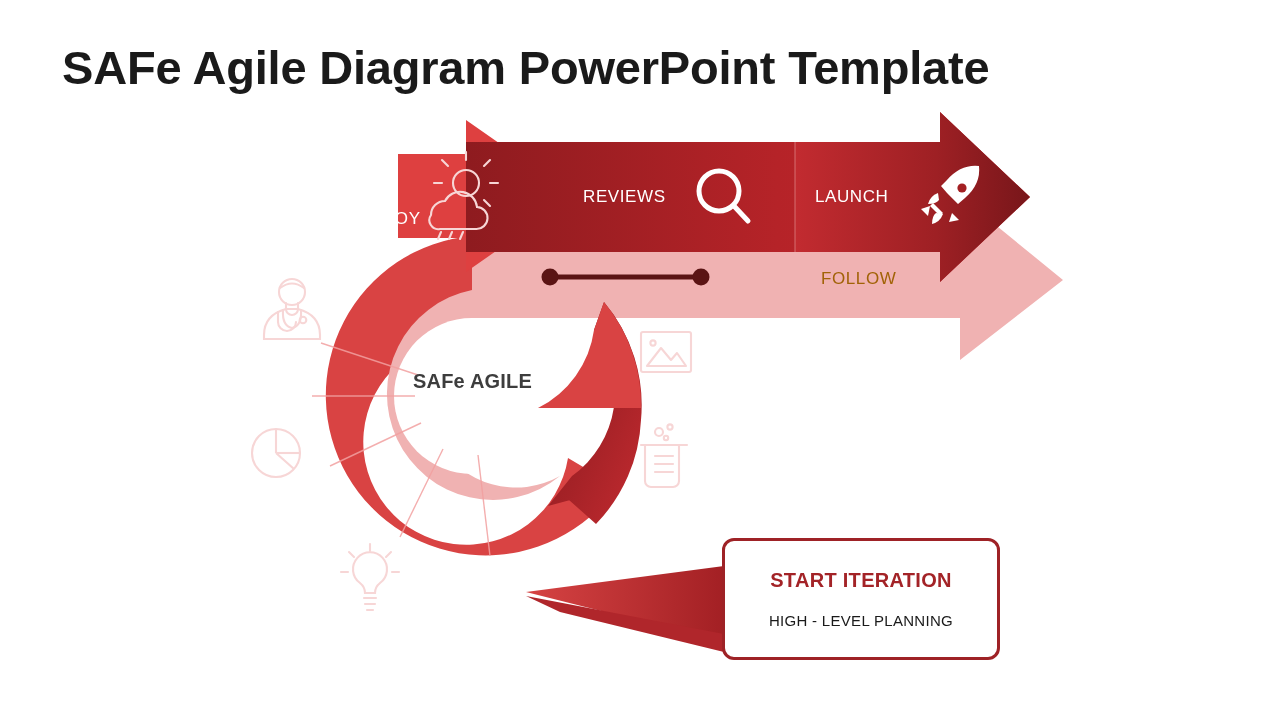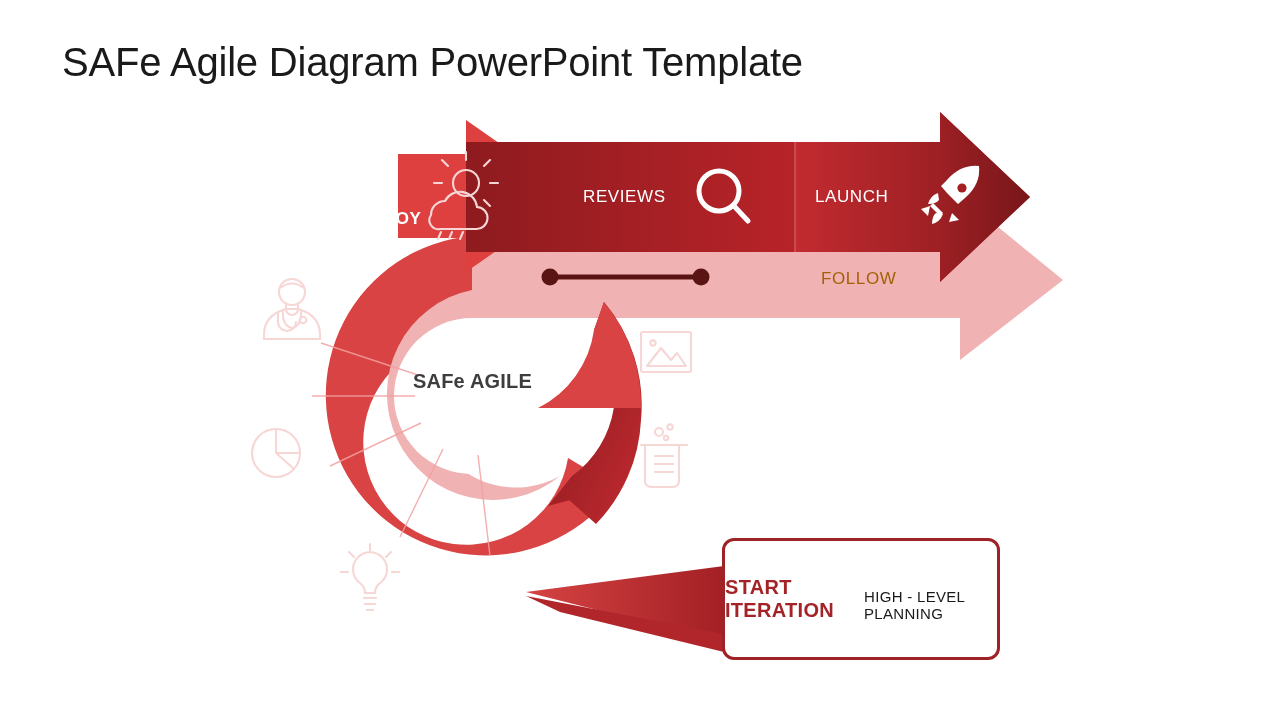--- a/index.html
+++ b/index.html
@@ -6,21 +6,21 @@
   body{
     width:1280px;height:720px;
     background:#ffffff;
     font-family:"Liberation Sans", sans-serif;
     overflow:hidden;
     position:relative;
   }
   #slide{position:absolute;inset:0;}
   #page-title{
     position:absolute;left:62px;top:40px;
-    font-size:40px;font-weight:400;color:#1a1a1a;
+    font-size:47px;font-weight:700;color:#1a1a1a;
     letter-spacing:-0.2px;white-space:nowrap;
   }
   #diagram{position:absolute;left:0;top:0;width:1280px;height:720px;}
   .svg-layer{position:absolute;left:0;top:0;}
   .lbl{
     position:absolute;
     color:#ffffff;
     font-size:17px;
     letter-spacing:0.6px;
     white-space:nowrap;
@@ -32,21 +32,21 @@
     left:375px;top:368px;width:195px;
     text-align:center;
     font-size:20px;font-weight:bold;color:#3d3d3d;
     line-height:1.32;
     letter-spacing:0.2px;
   }
   #callout{
     position:absolute;left:722px;top:538px;width:278px;height:122px;
     border:3px solid #9e2226;border-radius:12px;background:#ffffff;
     box-sizing:border-box;
-    display:flex;flex-direction:row;align-items:center;justify-content:center;
+    display:flex;flex-direction:column;align-items:center;justify-content:center;
     gap:8px;
   }
   #callout-title{font-size:20px;font-weight:bold;color:#a32327;letter-spacing:0.3px;}
   #callout-sub{font-size:15px;color:#1a1a1a;letter-spacing:0.3px;margin-top:12px;}
 </style>
 </head>
 <body>
 
 <div id="slide">
 
@@ -225,21 +225,21 @@
         <path d="M 947 180 q 14 -16 32 -14 q 2 18 -14 32 l -7 6 l -11 -11 l -6 -7 Z"></path>
         <circle cx="962" cy="188" r="4.6" fill="#A31F22"></circle>
         <path d="M 938 193 q -8 3 -10 11 q 8 0 11 -4 Z"></path>
         <path d="M 943 214 q -3 8 -11 10 q 0 -8 4 -11 Z"></path>
         <path d="M 930 206 l -9 3 l 7 7 Z"></path>
         <path d="M 949 222 l 3 -9 l 7 7 Z"></path>
         <path d="M 933 203 l 10 10 l -3 3 l -10 -10 Z"></path>
       </g>
     </svg>
 
-    <div class="lbl" style="left:348px;top:209px;font-weight:bold;">DEPLOY</div>
+    <div class="lbl" style="left:348px;top:209px;">DEPLOY</div>
     <div class="lbl" style="left:256px;top:341px;">TEST</div>
     <div class="lbl" style="left:258px;top:494px;">DEVELOP</div>
     <div class="lbl" style="left:388px;top:598px;">DESIGN</div>
     <div class="lbl" style="left:608px;top:519px;">PLAN</div>
 
     <div class="lbl" style="left:583px;top:187px;">REVIEWS</div>
     <div class="lbl" style="left:815px;top:187px;">LAUNCH</div>
     <div class="lbl lbl-dark" style="left:821px;top:269px;">FOLLOW</div>
 
     <div id="center-text">

